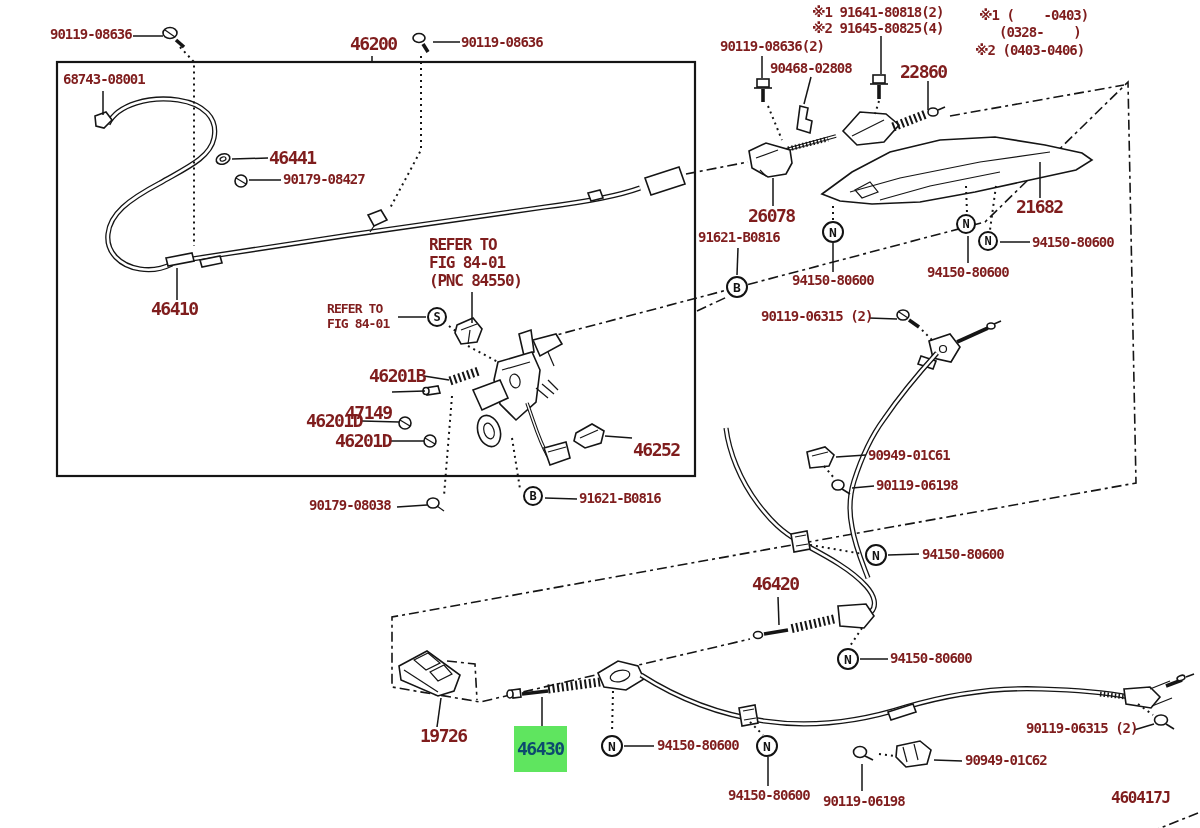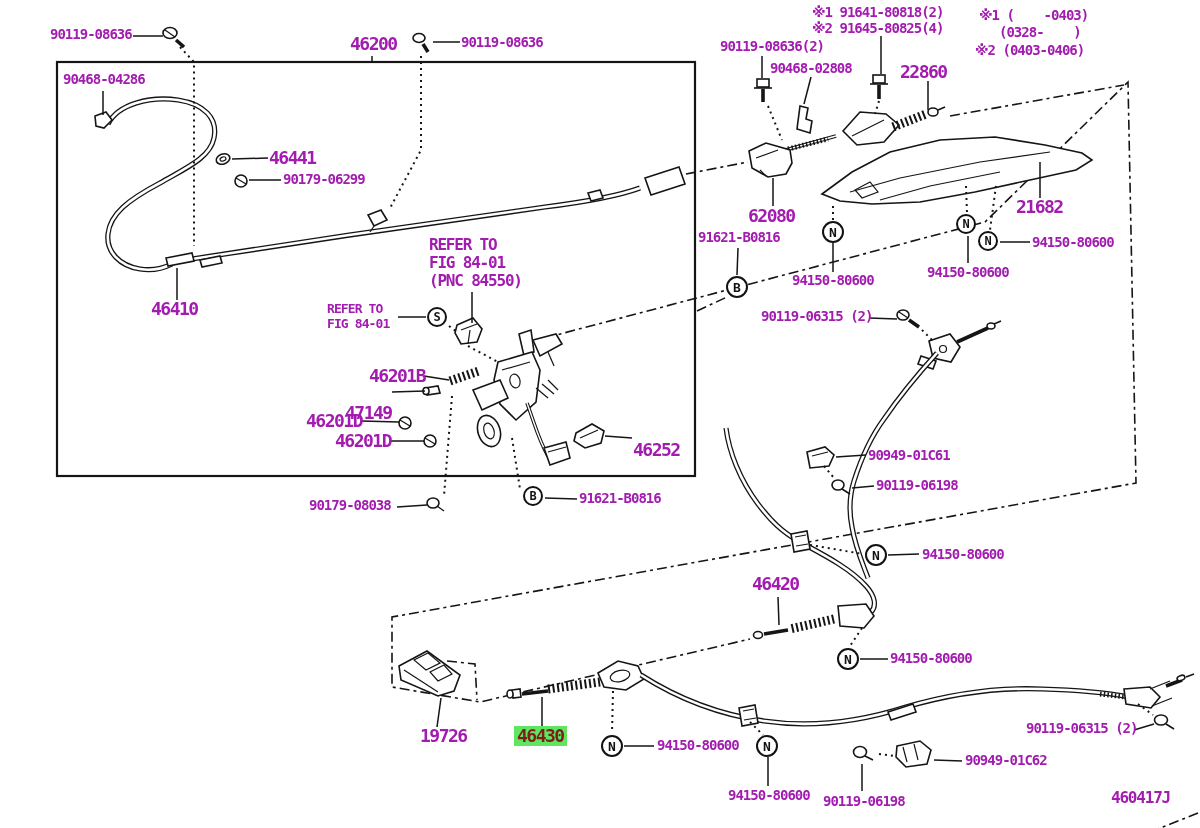--- a/index.html
+++ b/index.html
@@ -3,26 +3,26 @@
 <meta charset="utf-8">
 <style>
   html,body { margin:0; padding:0; background:#ffffff; }
   #stage {
     position:relative; width:1200px; height:828px; background:#ffffff;
     font-family:"DejaVu Sans Mono","DejaVu Sans",monospace; overflow:hidden;
   }
   svg { position:absolute; left:0; top:0; }
   .lbl {
     position:absolute; font-weight:bold; font-size:14px; letter-spacing:-1px;
-    color:#a21caf; white-space:pre; line-height:1.12;
+    color:#7f1d1d; white-space:pre; line-height:1.12;
   }
   .lg  { font-size:18px; letter-spacing:-1.5px; }
   .md  { font-size:16px; letter-spacing:-1.2px; }
   .sm  { font-size:13px; letter-spacing:-0.9px; }
-  .hl  { background:#5fe55f; color:#7f1d1d; padding:0 3px; }
+  .hl  { background:#5fe55f; color:#0c4a6e; padding:13px 3px; }
   .mark {
     position:absolute; width:22px; height:22px; box-sizing:border-box;
     border:2px solid #121212; border-radius:50%;
     font-weight:bold; font-size:13px; color:#121212;
     display:flex; align-items:center; justify-content:center; background:#fff;
   }
   .mark.small { width:20px; height:20px; font-size:12px; }
   
   .ln   { fill:none; stroke:#151515; stroke-width:1.6; }
   .ln2  { fill:none; stroke:#151515; stroke-width:1.2; }
@@ -266,25 +266,25 @@
     <polyline class="dot" points="750,722 763,735"></polyline>
     <polyline class="dot" points="1138,704 1153,715"></polyline>
     <polyline class="dot" points="879,754 895,756"></polyline>
     <polyline class="dot" points="824,466 834,478"></polyline>
     <polyline class="dot" points="810,545 863,554"></polyline>
     <polyline class="dot" points="862,628 850,646"></polyline>
   </g>
 </svg>
 
 <div class="lbl" style="left:50px;top:27px">90119-08636</div>
-<div class="lbl" style="left:63px;top:72px">90468-04286</div>
+<div class="lbl" style="left:63px;top:72px">68743-08001</div>
 <div class="lbl lg" style="left:350px;top:34px">46200</div>
 <div class="lbl" style="left:461px;top:35px">90119-08636</div>
 <div class="lbl lg" style="left:269px;top:148px">46441</div>
-<div class="lbl" style="left:283px;top:172px">90179-06299</div>
+<div class="lbl" style="left:283px;top:172px">90179-08427</div>
 <div class="lbl lg" style="left:151px;top:299px">46410</div>
 <div class="lbl md" style="left:429px;top:236px">REFER TO
 FIG 84-01
 (PNC 84550)</div>
 <div class="lbl sm" style="left:327px;top:302px">REFER TO
 FIG 84-01</div>
 <div class="lbl lg" style="left:369px;top:366px">46201B</div>
 <div class="lbl lg" style="left:345px;top:403px">47149</div>
 <div class="lbl lg" style="left:306px;top:411px">46201D</div>
 <div class="lbl lg" style="left:335px;top:431px">46201D</div>
@@ -293,21 +293,21 @@
 <div class="lbl" style="left:579px;top:491px">91621-B0816</div>
 <div class="lbl" style="left:698px;top:230px">91621-B0816</div>
 <div class="lbl" style="left:812px;top:5px">※1 91641-80818(2)</div>
 <div class="lbl" style="left:812px;top:21px">※2 91645-80825(4)</div>
 <div class="lbl" style="left:979px;top:8px">※1 (    -0403)</div>
 <div class="lbl" style="left:999px;top:25px">(0328-    )</div>
 <div class="lbl" style="left:975px;top:43px">※2 (0403-0406)</div>
 <div class="lbl" style="left:720px;top:39px">90119-08636(2)</div>
 <div class="lbl" style="left:770px;top:61px">90468-02808</div>
 <div class="lbl lg" style="left:900px;top:62px">22860</div>
-<div class="lbl lg" style="left:748px;top:206px">62080</div>
+<div class="lbl lg" style="left:748px;top:206px">26078</div>
 <div class="lbl lg" style="left:1016px;top:197px">21682</div>
 <div class="lbl" style="left:792px;top:273px">94150-80600</div>
 <div class="lbl" style="left:927px;top:265px">94150-80600</div>
 <div class="lbl" style="left:1032px;top:235px">94150-80600</div>
 <div class="lbl" style="left:761px;top:309px">90119-06315 (2)</div>
 <div class="lbl" style="left:868px;top:448px">90949-01C61</div>
 <div class="lbl" style="left:876px;top:478px">90119-06198</div>
 <div class="lbl lg" style="left:752px;top:574px">46420</div>
 <div class="lbl" style="left:922px;top:547px">94150-80600</div>
 <div class="lbl" style="left:890px;top:651px">94150-80600</div>

